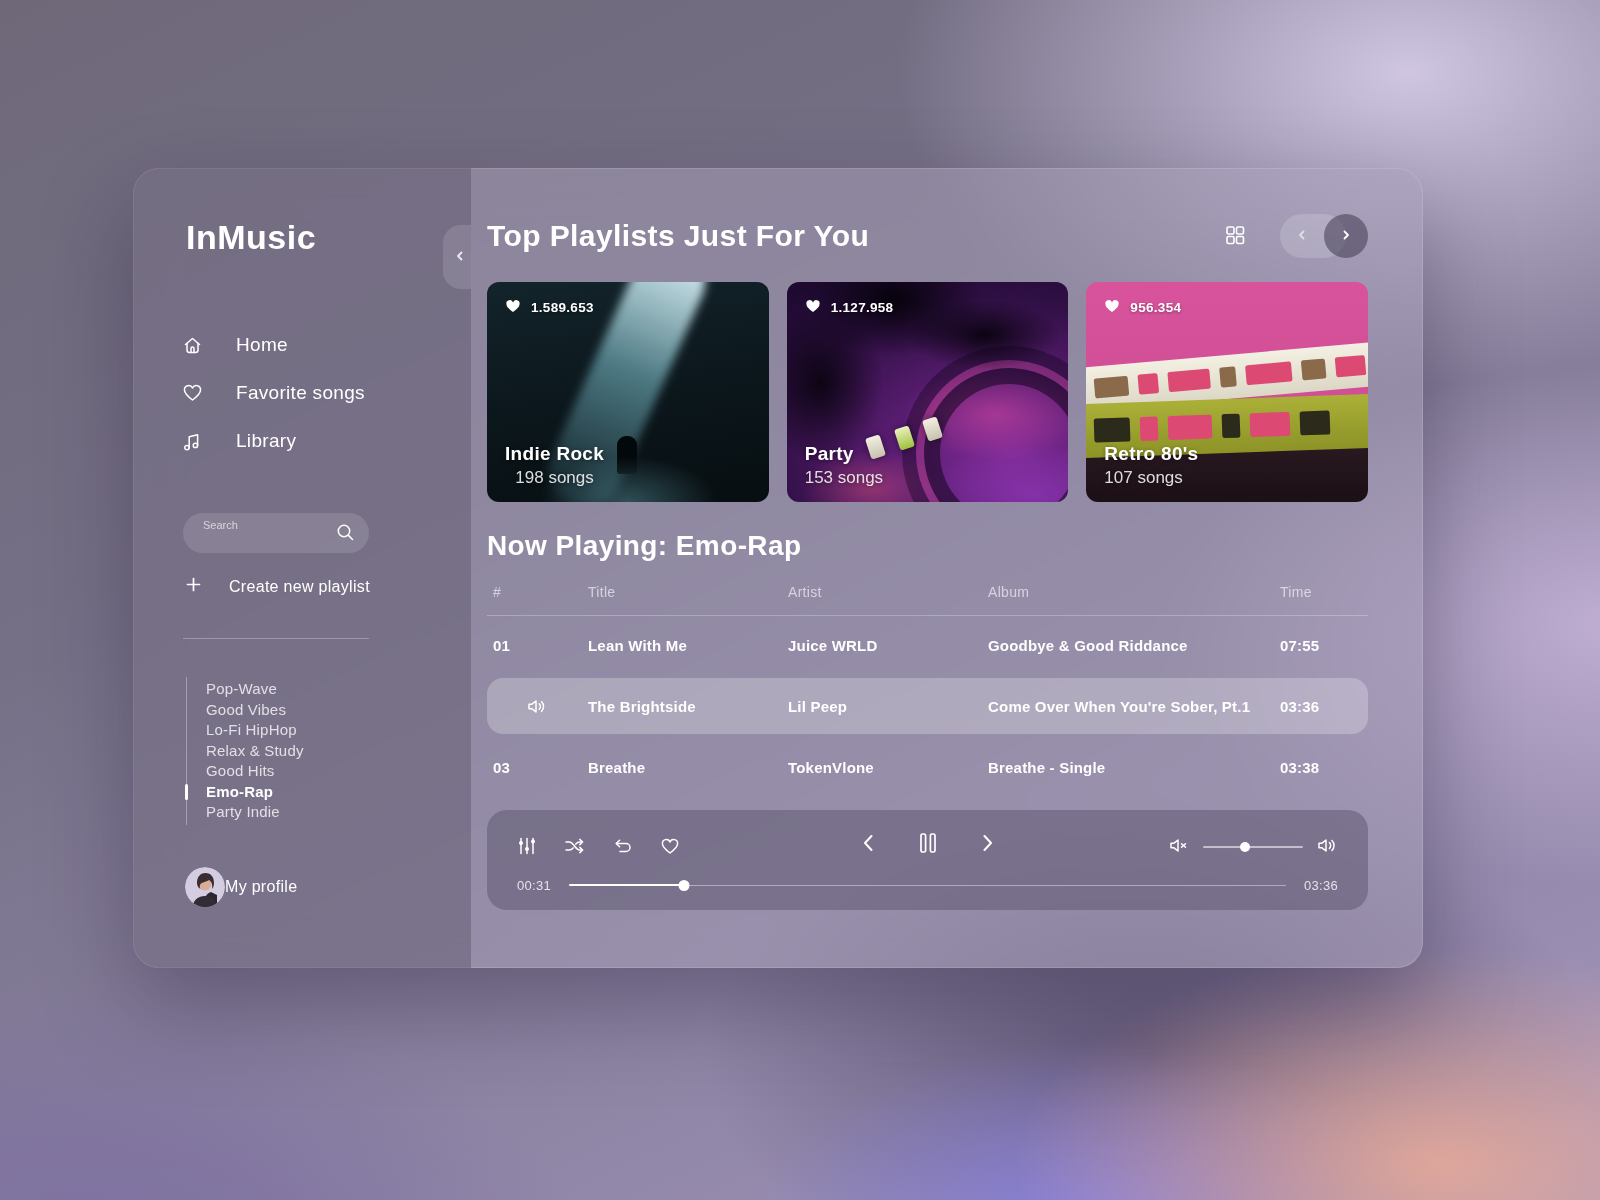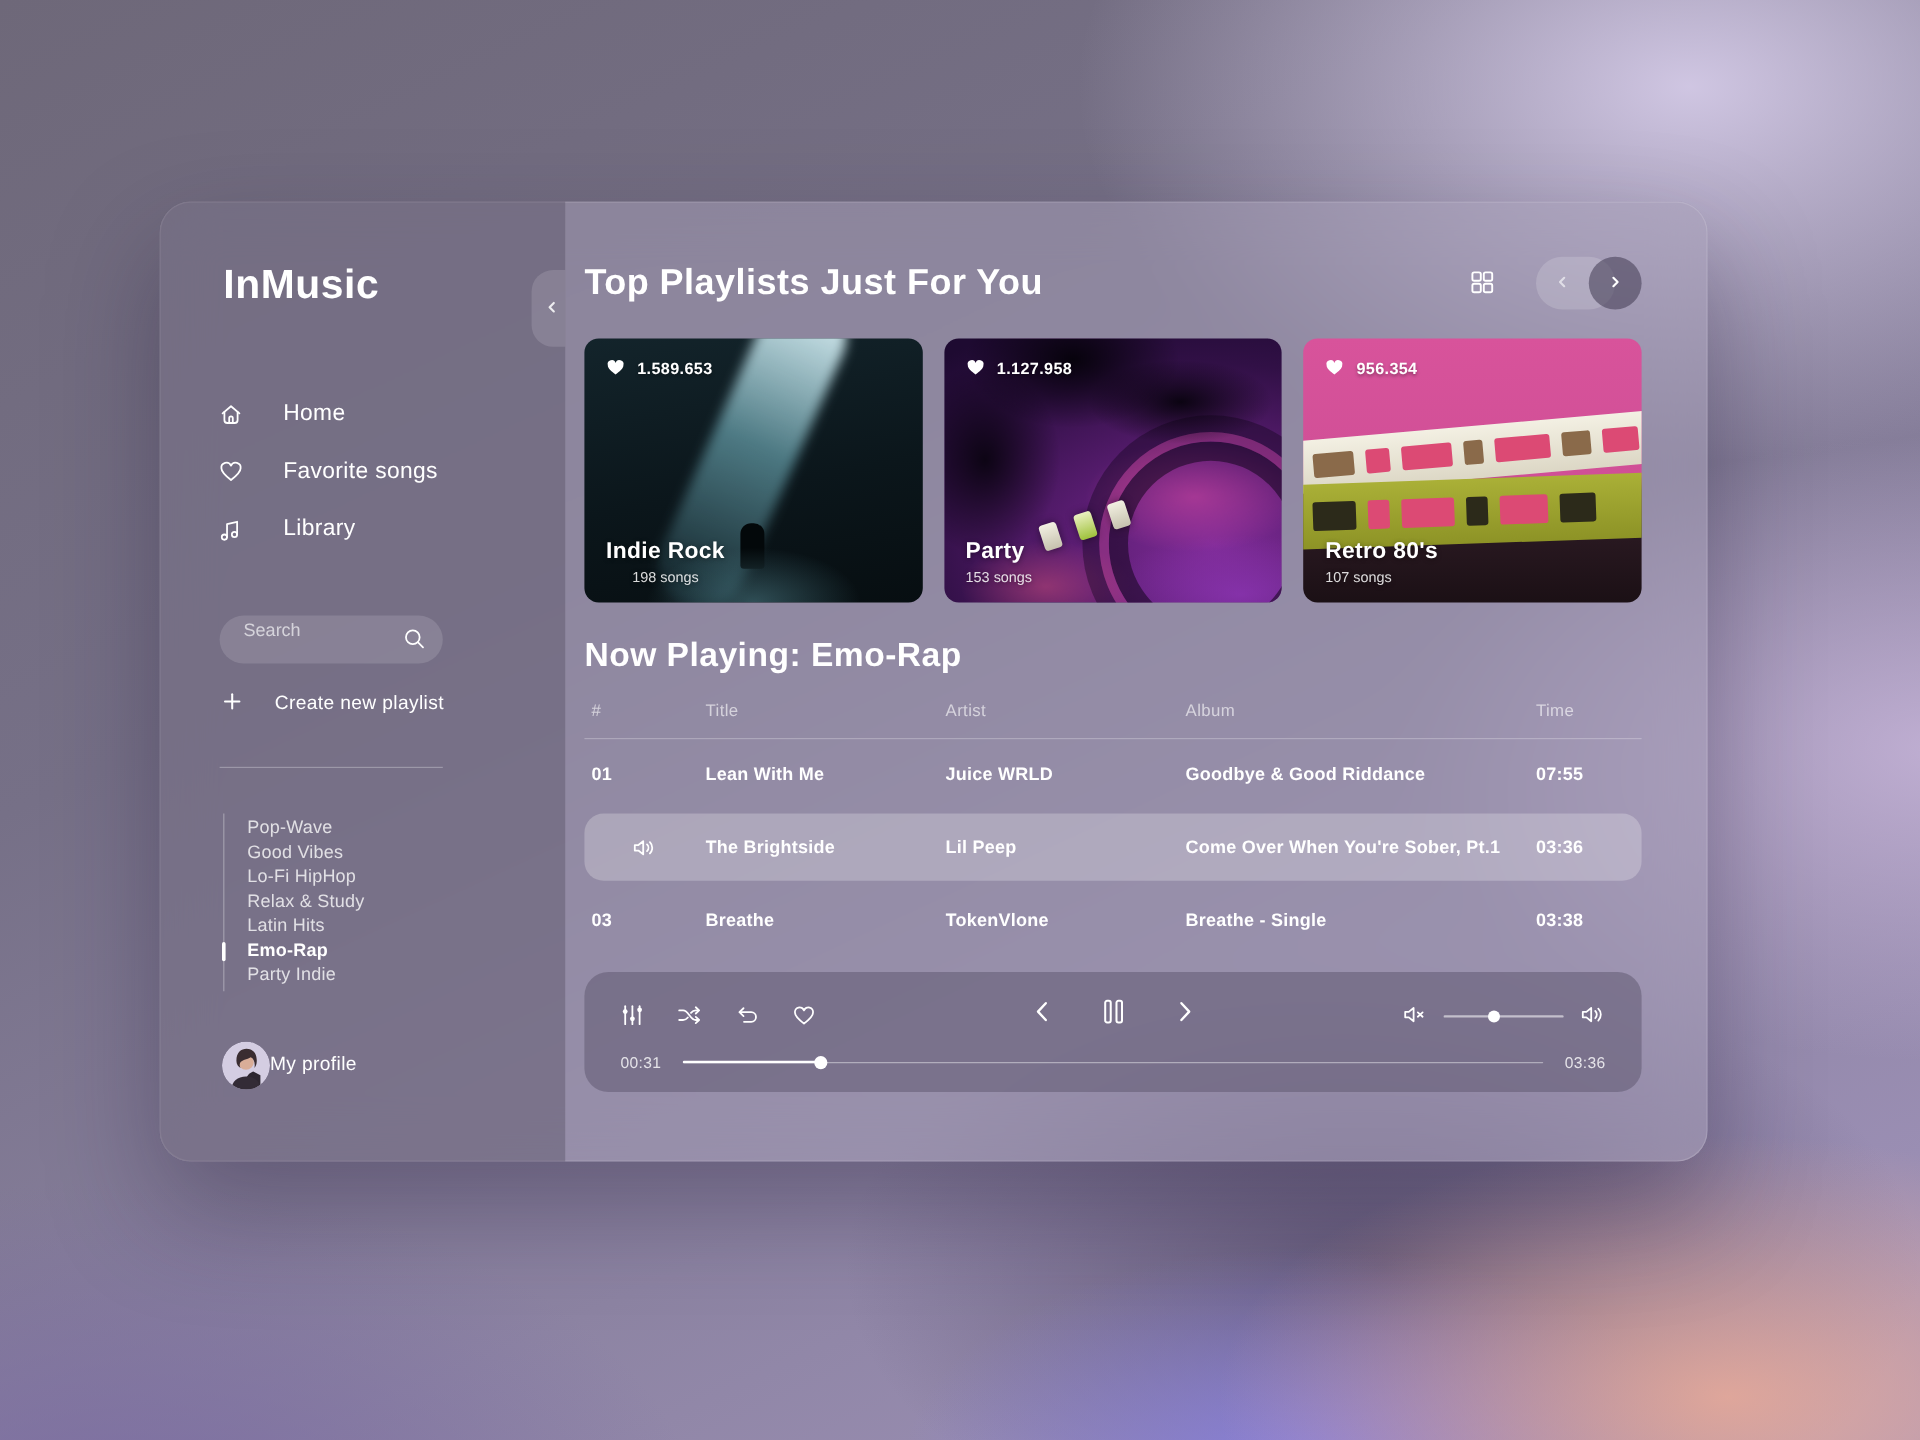--- a/index.html
+++ b/index.html
@@ -31,21 +31,21 @@
   .collapse{position:absolute;top:57px;right:0;width:28px;height:64px;border:none;
     background:rgba(255,255,255,.13);border-radius:18px 0 0 18px;cursor:pointer;
     display:flex;align-items:center;justify-content:center;padding:0 0 0 6px;color:rgba(255,255,255,.85);}
   .nav{margin:64px 0 0 0;}
   .nav-item{display:flex;align-items:center;height:48px;padding-left:47px;cursor:pointer;font-size:19px;}
   .nav-item .nicon{width:24px;display:flex;justify-content:center;}
   .nav-item .nlabel{margin-left:32px;letter-spacing:.3px;}
   .search{position:relative;margin:48px 0 0 50px;width:186px;height:40px;}
   .search input{width:100%;height:100%;box-sizing:border-box;border:none;outline:none;
     border-radius:20px;background:rgba(255,255,255,.13);color:#fff;
-    padding:0 44px 16px 20px;font-size:15px;font-family:"Liberation Sans",sans-serif;}
+    padding:0 44px 16px 20px;font-size:11px;font-family:"Liberation Sans",sans-serif;}
   .search input::placeholder{color:rgba(255,255,255,.65);}
   .search .sicon{position:absolute;right:14px;top:10px;cursor:pointer;}
   .create{display:flex;align-items:center;margin:24px 0 0 53px;cursor:pointer;font-size:16px;}
   .create .clabel{margin-left:28px;letter-spacing:.3px;}
   .sdivider{margin:42px 0 0 50px;width:186px;height:1px;background:rgba(255,255,255,.28);}
   .plists{list-style:none;margin:38px 0 0 53px;padding:2px 0 2px 19px;
     border-left:1.5px solid rgba(255,255,255,.32);}
   .plists li{font-size:15px;line-height:20.5px;color:rgba(255,255,255,.78);cursor:pointer;letter-spacing:.2px;}
   .plists li.active{position:relative;color:#fff;font-weight:700;}
   .plists li.active::before{content:'';position:absolute;left:-21.5px;top:2px;bottom:2px;width:3px;background:#fff;border-radius:2px;}
@@ -62,21 +62,21 @@
   .pg{position:absolute;top:0;border:none;cursor:pointer;display:flex;align-items:center;justify-content:center;}
   .pg.prev{left:0;width:66px;height:44px;border-radius:22px;background:rgba(255,255,255,.16);color:rgba(255,255,255,.6);justify-content:flex-start;padding-left:16px;}
   .pg.next{right:0;width:44px;height:44px;border-radius:50%;background:rgba(73,66,90,.6);color:#fff;}
   
   .cards{display:flex;gap:18px;margin-top:24px;}
   .card{position:relative;flex:1;height:220px;border-radius:12px;overflow:hidden;cursor:pointer;}
   .likes{position:absolute;z-index:3;top:16px;left:18px;display:flex;align-items:center;gap:10px;
     font-size:13.5px;font-weight:700;letter-spacing:.3px;text-shadow:0 1px 3px rgba(0,0,0,.35);}
   .cmeta{position:absolute;z-index:3;left:18px;bottom:14px;text-shadow:0 1px 4px rgba(0,0,0,.4);}
   .cname{font-size:19px;font-weight:700;letter-spacing:.3px;}
-  .csongs{font-size:12px;margin-top:3px;color:rgba(255,255,255,.85);}
+  .csongs{font-size:17px;margin-top:3px;color:rgba(255,255,255,.85);}
   .card.indie{background:linear-gradient(170deg,#13242b 0%,#0b161b 55%,#070e11 100%);text-align:center;}
   .indie .beam{position:absolute;width:72px;height:280px;left:57%;top:-34px;
     transform:rotate(24deg);transform-origin:top center;border-radius:40px;filter:blur(5px);
     background:linear-gradient(to bottom,rgba(228,250,255,.95) 0%,rgba(140,216,230,.5) 48%,rgba(80,160,185,.1) 100%);}
   .indie .floor{position:absolute;left:18%;bottom:0;width:64%;height:46px;
     background:radial-gradient(ellipse at 50% 100%,rgba(120,195,210,.35),transparent 70%);}
   .indie .figure{position:absolute;left:46%;bottom:28px;width:20px;height:38px;
     background:#03080a;border-radius:9px 9px 3px 3px;}
   .card.party{background:radial-gradient(120% 95% at 80% 78%,#7e2b96 0%,#5a1d72 35%,#311046 72%,#1e0a31 100%);}
   .party .pink{position:absolute;inset:0;background:
@@ -196,21 +196,21 @@
       <span class="clabel">Create new playlist</span>
     </div>
 
     <div class="sdivider"></div>
 
     <ul class="plists">
       <li>Pop-Wave</li>
       <li>Good Vibes</li>
       <li>Lo-Fi HipHop</li>
       <li>Relax &amp; Study</li>
-      <li>Latin Hits</li>
+      <li>Good Hits</li>
       <li class="active">Emo-Rap</li>
       <li>Party Indie</li>
     </ul>
 
     <div class="profile">
       <span class="avatar">
         <svg width="40" height="40" viewBox="0 0 40 40">
             <defs>
               <clipPath id="av">
                 <circle cx="20" cy="20" r="20"></circle>

